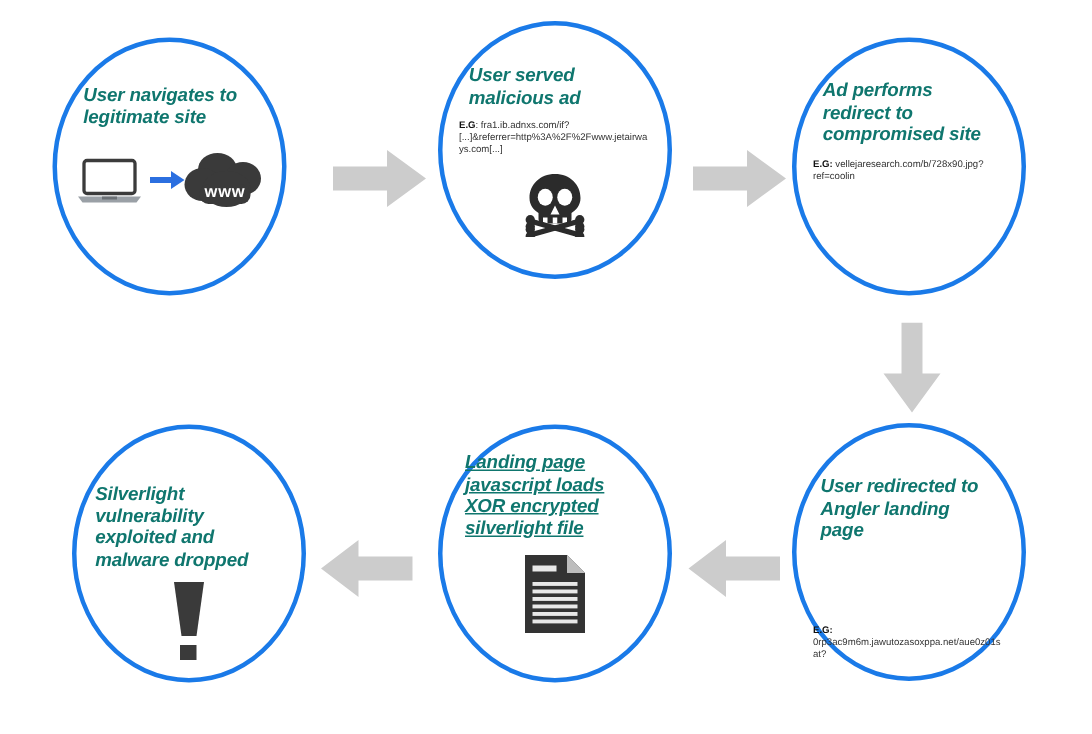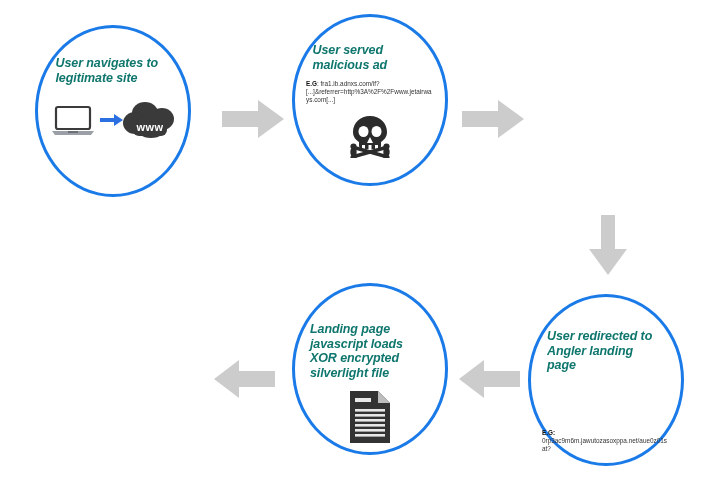--- a/index.html
+++ b/index.html
@@ -44,27 +44,27 @@
   .node-eg b{font-weight:bold;color:#111;}
   .icon-wrap{display:flex;align-items:flex-start;justify-content:center;}
 
   
   #node-1{left:35px;  top:25px; width:156px;height:172px;}
   #node-2{left:292px; top:14px; width:156px;height:172px;}
   #node-3{left:528px; top:25px; width:156px;height:172px;}
   
   #node-4{left:48px;  top:283px;width:156px;height:172px;}
   #node-5{left:292px; top:283px;width:156px;height:172px;}
-  #node-6{left:528px; top:294px;width:156px;height:172px;gap:47px;}
+  #node-6{left:528px; top:282px;width:156px;height:172px;gap:47px;}
 
   #node-1 .node-title{margin-top:28px;}
   #node-2 .node-title{margin-top:26px;}
   #node-3 .node-title{margin-top:25px;}
   #node-4 .node-title{margin-top:36px;width:125px;}
-  #node-5 .node-title{margin-top:36px;width:120px;}
+  #node-5 .node-title{margin-top:15px;width:120px;text-decoration:underline;}
   #node-6 .node-title{margin-top:32px;width:118px;}
 
   #node-2 .node-eg{margin-top:8px;}
   #node-3 .node-eg{margin-top:9px;}
   #node-6 .node-eg{margin-top:9px;}
 
   #node-1 .icon-wrap{margin-top:14px;}
   #node-2 .icon-wrap{margin-top:9px;}
   #node-5 .icon-wrap{margin-top:10px;}
   #node-4 .icon-wrap{margin-top:6px;}
@@ -129,20 +129,26 @@
             <circle cx="39.5" cy="37" r="3.1"></circle>
           <circle cx="6.5" cy="39" r="3.1"></circle>
             <circle cx="6.5" cy="43.5" r="3.1"></circle>
           <circle cx="39.5" cy="39" r="3.1"></circle>
             <circle cx="39.5" cy="43.5" r="3.1"></circle>
         </g>
       </svg>
     </div>
   </div>
 
+  <div class="node" id="node-3">
+    <div class="node-title">Ad performs redirect to compromised site</div>
+    <div class="node-eg">
+      <b>E.G:</b><span> vellejaresearch.com/b/728x90.jpg?ref=coolin</span>
+    </div>
+  </div>
 
   <div class="node" id="node-6">
     <div class="node-title">User redirected to Angler landing page</div>
     <div class="node-eg">
       <b>E.G:</b><span> 0rp3ac9m6m.jawutozasoxppa.net/aue0z01sat?</span>
     </div>
     <div class="icon-wrap">
       <svg width="46" height="46" viewBox="0 0 46 46">
         <circle cx="23" cy="23" r="20" fill="#2e2e2e"></circle>
         <g fill="none" stroke="#8d8d8d" stroke-width="1.3">
@@ -171,20 +177,29 @@
           <rect x="7" y="24" width="30" height="2.6"></rect>
           <rect x="7" y="29" width="30" height="2.6"></rect>
           <rect x="7" y="34" width="30" height="2.6"></rect>
           <rect x="7" y="39" width="30" height="2.6"></rect>
           <rect x="7" y="44" width="30" height="2.6"></rect>
         </g>
       </svg>
     </div>
   </div>
 
+  <div class="node" id="node-4">
+    <div class="node-title">Silverlight vulnerability exploited and malware dropped</div>
+    <div class="icon-wrap">
+      <svg width="34" height="56" viewBox="0 0 34 56">
+        <path d="M7 2 L27 2 L22 38 L12 38 Z" fill="#3a3a3a"></path>
+        <rect x="11" y="44" width="11" height="10" fill="#3a3a3a"></rect>
+      </svg>
+    </div>
+  </div>
 
   <div class="arrow" style="left:222px;top:98px;">
     <svg width="64" height="42" viewBox="0 0 64 42">
       <path d="M0 13 L36 13 L36 2 L62 21 L36 40 L36 29 L0 29 Z" fill="#cccccc"></path>
     </svg>
   </div>
 
   <div class="arrow" style="left:462px;top:98px;">
     <svg width="64" height="42" viewBox="0 0 64 42">
       <path d="M0 13 L36 13 L36 2 L62 21 L36 40 L36 29 L0 29 Z" fill="#cccccc"></path>

